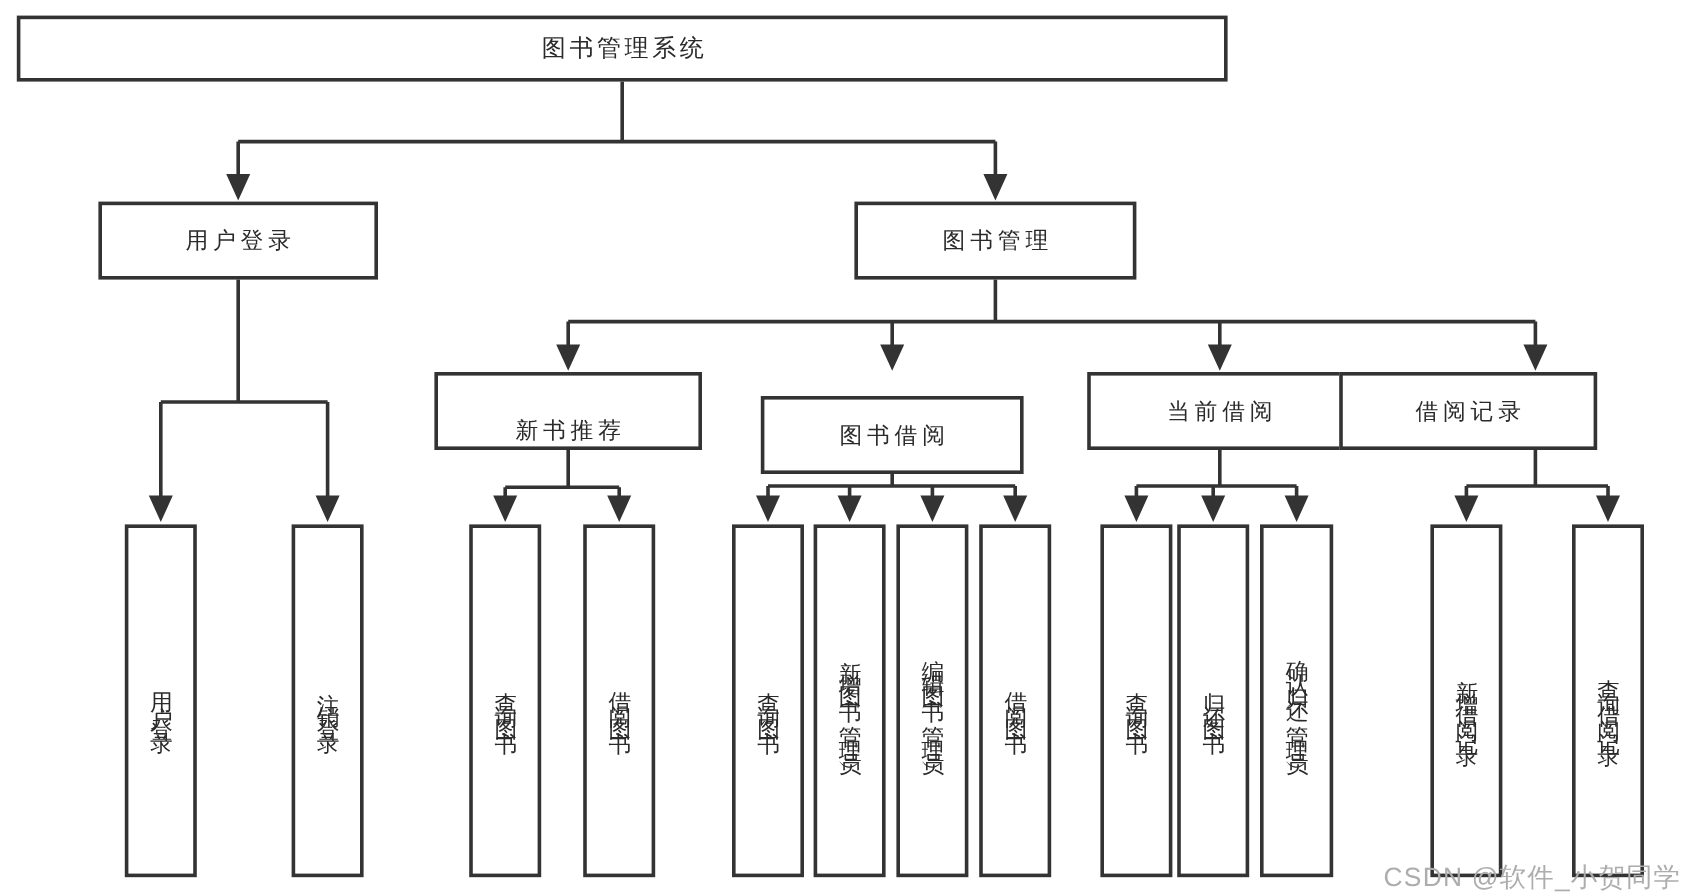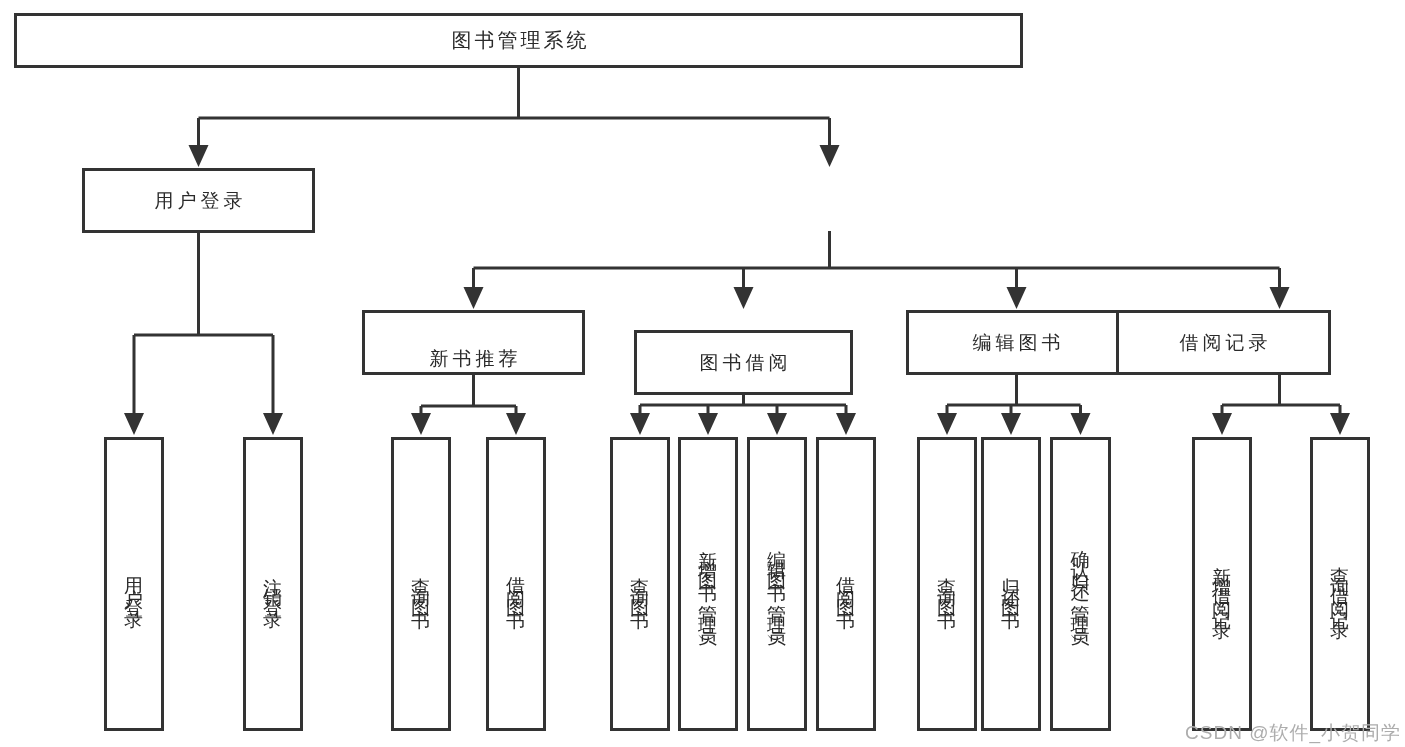--- a/index.html
+++ b/index.html
@@ -38,21 +38,21 @@
     writing-mode: vertical-rl;
     text-orientation: mixed;
     font-size: 19px;
     letter-spacing: 11px;
     line-height: 1;
   }
   .watermark {
     position: absolute;
     right: 4px;
     bottom: 1px;
-    font-size: 19px;
+    font-size: 22px;
     color: #adadad;
     letter-spacing: 1px;
     white-space: nowrap;
     z-index: 5;
   }
 </style>
 </head>
 <body>
 
 <div class="canvas">
@@ -100,29 +100,32 @@
              M1330 413 H1350 L1340 435 Z"></path>
   </svg>
 
   <div class="box" style="left:14px; top:13px; width:1009px; height:55px;">
     <span class="h-label root-label">图书管理系统</span>
   </div>
 
   <div class="box" style="left:82px; top:168px; width:233px; height:65px;">
     <span class="h-label">用户登录</span>
   </div>
+  <div class="box" style="left:712px; top:168px; width:235px; height:65px;">
+    <span class="h-label">图书管理</span>
+  </div>
 
   <div class="box" style="left:362px; top:310px; width:223px; height:65px;align-items:flex-end;">
     <span class="h-label">新书推荐</span>
   </div>
   <div class="box" style="left:634px; top:310px; width:219px; height:65px;margin-top:20px;">
     <span class="h-label">图书借阅</span>
   </div>
   <div class="box" style="left:906px; top:310px; width:221px; height:65px;">
-    <span class="h-label">编辑图书</span>
+    <span class="h-label">当前借阅</span>
   </div>
   <div class="box" style="left:1116px; top:310px; width:215px; height:65px;">
     <span class="h-label">借阅记录</span>
   </div>
 
   <div class="box" style="left:104px; top:437px; width:60px; height:294px;">
     <span class="v-label">用户登录</span>
   </div>
   <div class="box" style="left:243px; top:437px; width:60px; height:294px;">
     <span class="v-label">注销登录</span>

